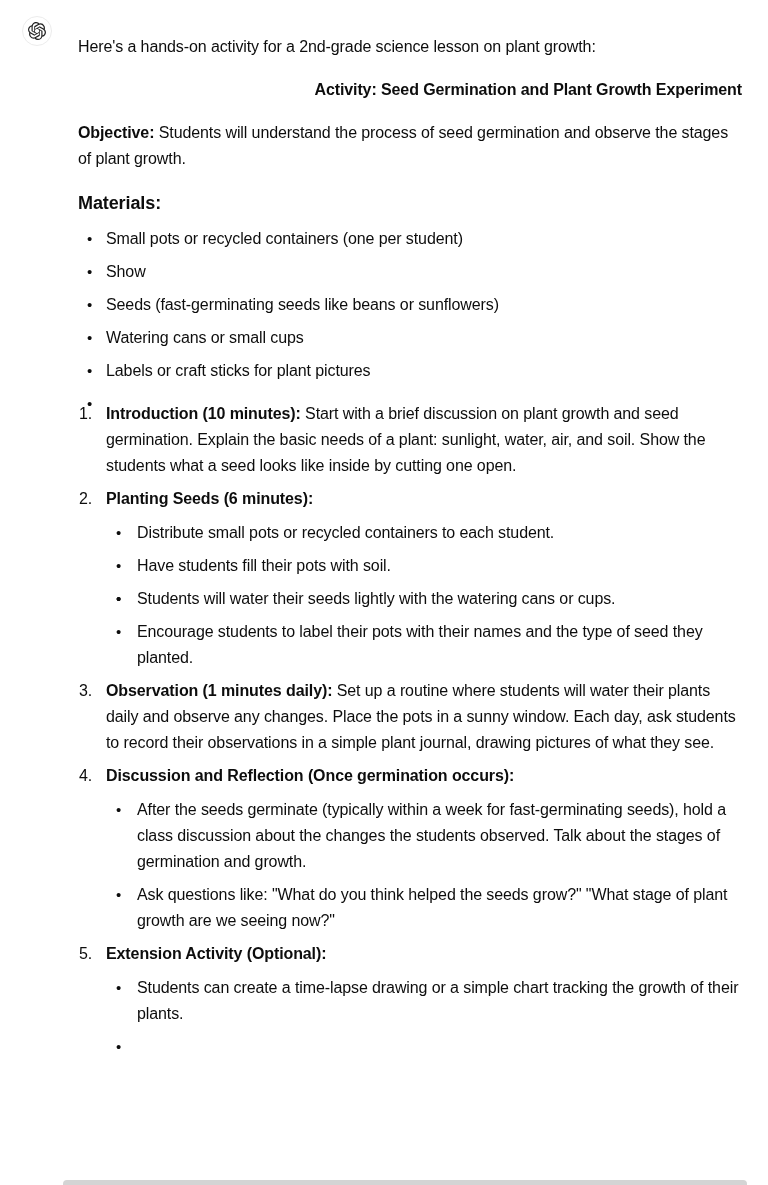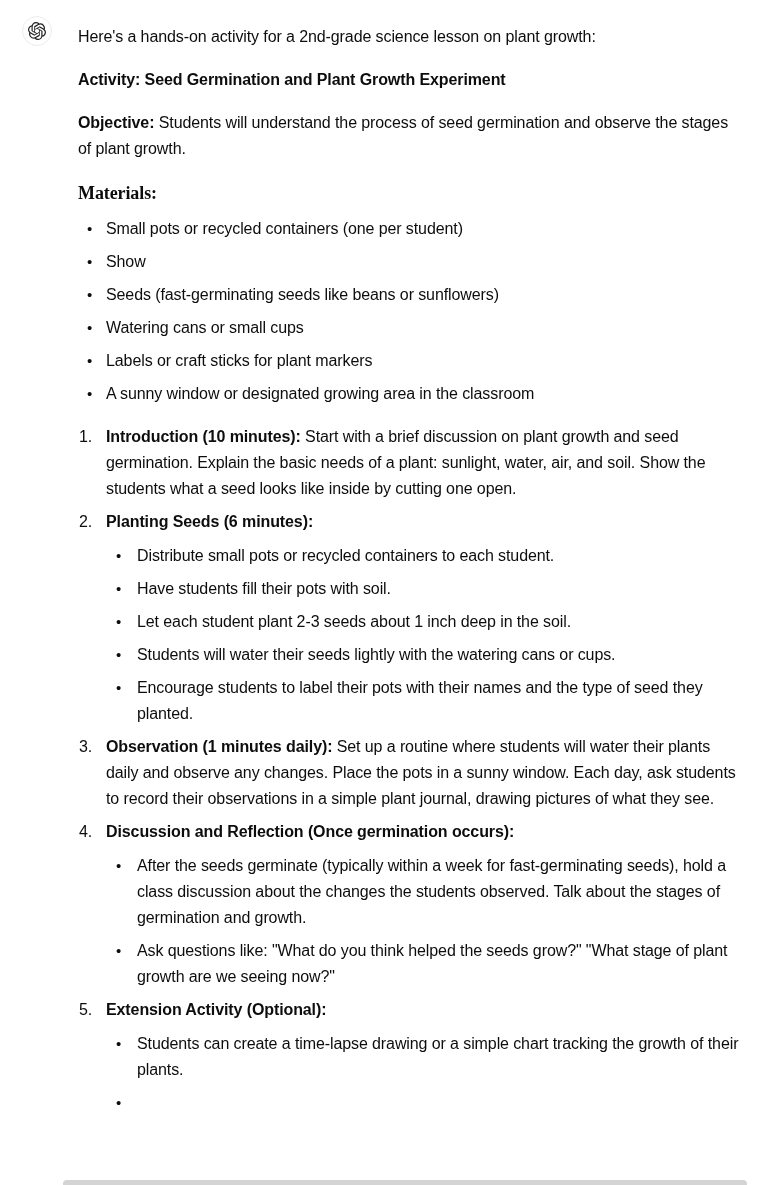--- a/index.html
+++ b/index.html
@@ -11,23 +11,23 @@
   }
   .message-row { display:flex; align-items:flex-start; padding:16px 23px 0 22px; gap:26px; }
   .avatar {
     flex:none; width:30px; height:30px; border-radius:50%;
     border:1px solid #ececec; background:#fff; box-sizing:border-box;
     display:flex; align-items:center; justify-content:center;
   }
   .avatar svg { width:18px; height:18px; }
   .content { width:664px; }
   .content p { margin:0 0 17px; }
-  .content p.first { margin-top:8px; }
-  .b { font-weight:700; }
-  h3 { font-size:18px; line-height:28px; font-weight:700; margin:17px 0 9px; letter-spacing:-0.1px;font-family:Liberation Serif, serif; }
+  .content p.first { margin-top:18px; }
+  .b { font-weight:700;text-align:right; }
+  h3 { font-size:18px; line-height:28px; font-weight:700; margin:17px 0 9px; letter-spacing:-0.1px; }
   ul, ol { list-style:none; margin:0 0 17px; padding:0; }
   li { position:relative; padding-left:28px; margin-bottom:7px; }
   li:last-child { margin-bottom:0; }
   .bullet { position:absolute; left:9px; top:0; font-size:15px; }
   .num { position:absolute; left:1px; top:0; }
   ul.sub { margin:8px 0 0; }
   ul.sub li { padding-left:31px; }
   ul.sub .bullet { left:10px; }
   .composer-edge {
     position:absolute; left:63px; bottom:0; width:684px; height:5px;
@@ -53,35 +53,35 @@
 
     <p><span class="b">Objective:</span><span> Students will understand the process of seed germination and observe the stages of plant growth.</span></p>
 
     <h3>Materials:</h3>
 
     <ul>
       <li><span class="bullet">•</span><span>Small pots or recycled containers (one per student)</span></li>
       <li><span class="bullet">•</span><span>Show</span></li>
       <li><span class="bullet">•</span><span>Seeds (fast-germinating seeds like beans or sunflowers)</span></li>
       <li><span class="bullet">•</span><span>Watering cans or small cups</span></li>
-      <li><span class="bullet">•</span><span>Labels or craft sticks for plant markers</span></li>
-      <li><span class="bullet">•</span><span>A sunny window or designated growing area in the classroom</span></li>
+      <li><span class="bullet">•</span><span>Labels or craft sticks for plant pictures</span></li>
+      <li><span class="bullet">•</span></li>
     </ul>
 
 
     <ol>
       <li>
         <span class="num">1.</span><span class="b">Introduction (10 minutes):</span><span> Start with a brief discussion on plant growth and seed germination. Explain the basic needs of a plant: sunlight, water, air, and soil. Show the students what a seed looks like inside by cutting one open.</span>
       </li>
       <li>
         <span class="num">2.</span><span class="b">Planting Seeds (6 minutes):</span>
         <ul class="sub">
           <li><span class="bullet">•</span><span>Distribute small pots or recycled containers to each student.</span></li>
           <li><span class="bullet">•</span><span>Have students fill their pots with soil.</span></li>
-          <li><span class="bullet">•</span><span>Let each student plant 2-3 seeds about 1 inch deep in the soil.</span></li>
+          <li><span class="bullet">•</span></li>
           <li><span class="bullet">•</span><span>Students will water their seeds lightly with the watering cans or cups.</span></li>
           <li><span class="bullet">•</span><span>Encourage students to label their pots with their names and the type of seed they planted.</span></li>
         </ul>
       </li>
       <li>
         <span class="num">3.</span><span class="b">Observation (1 minutes daily):</span><span> Set up a routine where students will water their plants daily and observe any changes. Place the pots in a sunny window. Each day, ask students to record their observations in a simple plant journal, drawing pictures of what they see.</span>
       </li>
       <li>
         <span class="num">4.</span><span class="b">Discussion and Reflection (Once germination occurs):</span>
         <ul class="sub">

